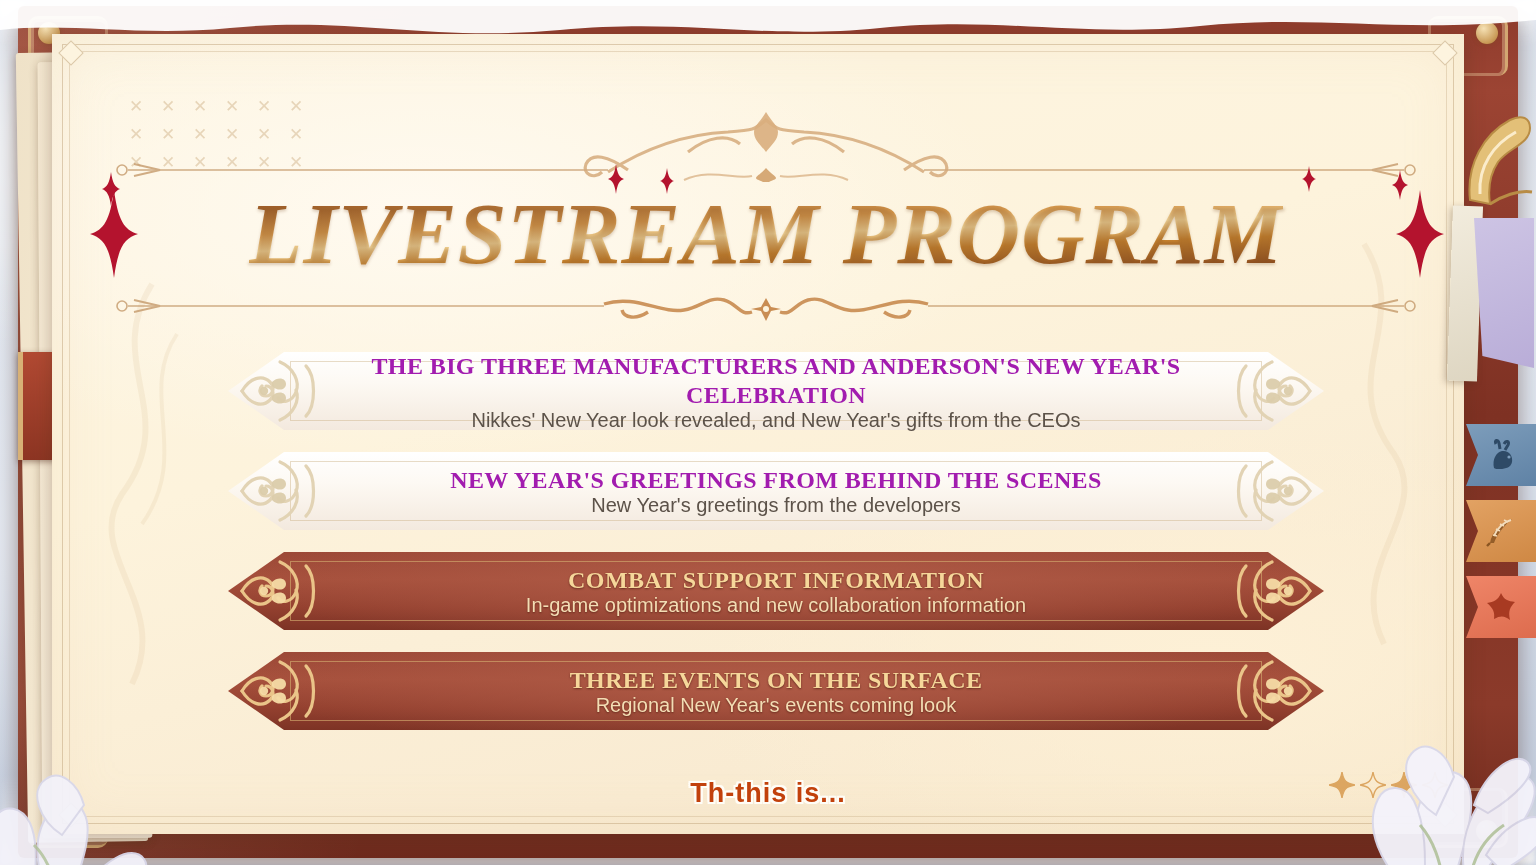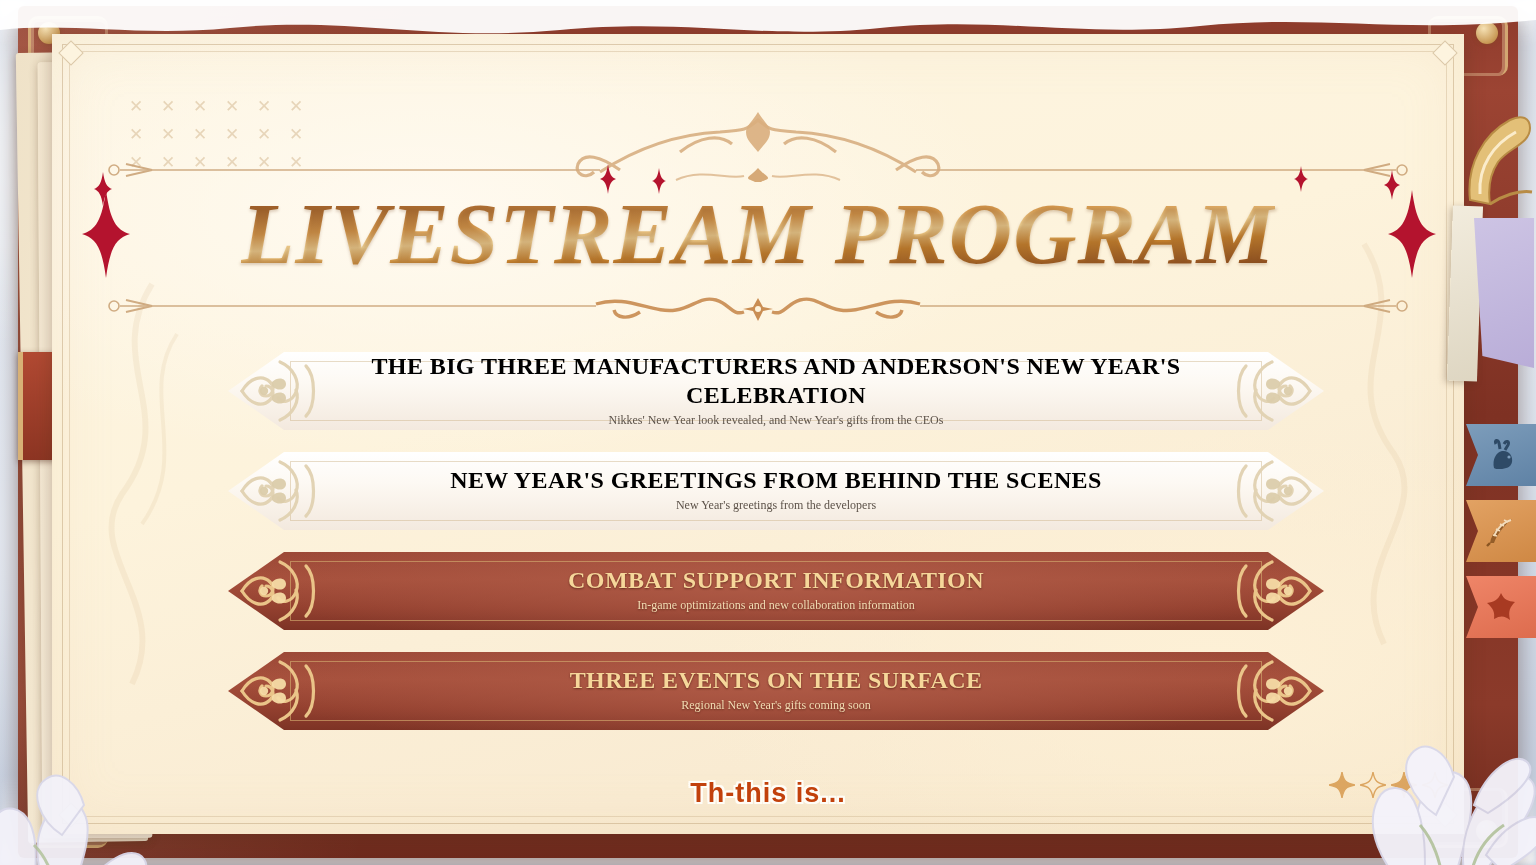--- a/index.html
+++ b/index.html
@@ -117,21 +117,21 @@
     position:absolute; left:120px; top:92px;
     display:grid; grid-template-columns:repeat(6,32px); grid-auto-rows:28px;
     opacity:.42;
   }
   .xgrid span{
     color:#c9a779; font-size:17px; line-height:28px; text-align:center;
     font-family:"DejaVu Sans", sans-serif;
   }
 
   
-  .titleblock{ position:absolute; left:80px; top:110px; width:1356px; text-align:center; }
+  .titleblock{ position:absolute; left:88px; top:110px; width:1356px; text-align:center; }
   .flourish-top{ height:72px; position:relative; }
   .flourish-bot{ height:42px; position:relative; margin-top:2px; }
   .title-row{ position:relative; height:104px; }
   .title{
     font-family:"Liberation Serif", serif;
     font-size:86px; font-weight:bold; letter-spacing:1px;
     font-style:italic;
     line-height:104px;
     background:linear-gradient(178deg,#6f3a1d 0%,#9b5a26 16%,#d79a4e 38%,#f3d79a 50%,#c8842f 64%,#8a4a1e 86%,#5f3015 100%);
     -webkit-background-clip:text; background-clip:text; color:transparent;
@@ -167,22 +167,22 @@
     position:absolute; left:62px; right:62px; top:9px; bottom:9px;
     border:1px solid rgba(210,170,110,.65);
     pointer-events:none;
   }
   .mitem.inactive .minner{ border-color:rgba(205,178,132,.45); }
   .mtext{ position:relative; z-index:3; text-align:center; width:100%; padding:0 96px; }
   .mtitle{
     font-size:24px; font-weight:bold; letter-spacing:.4px; line-height:29px;
     font-family:"Liberation Serif", serif;
   }
-  .msub{ font-size:12px; line-height:21px; font-family:Liberation Serif, serif; }
-  .mitem.inactive .mtitle{ color:#000000; }
+  .msub{ font-size:20px; line-height:21px; font-family:Liberation Sans, sans-serif; }
+  .mitem.inactive .mtitle{ color:#a21caf; }
   .mitem.inactive .msub{ color:#5c5249; }
   .mitem.active .mtitle{ color:#f6d79a; text-shadow:0 1px 2px rgba(60,20,10,.6); }
   .mitem.active .msub{ color:#f3ddb4; text-shadow:0 1px 2px rgba(60,20,10,.55); }
 
   
   .cap{ position:absolute; top:0; width:96px; height:78px; z-index:2; pointer-events:none; }
   .cap.l{ left:0; }
   .cap.r{ right:0; transform:scaleX(-1); }
 
   
@@ -526,21 +526,21 @@
               <path d="M78 14 C88 24 88 54 78 64"></path>
             </g>
             <g fill="#f6dca6" opacity=".95">
               <circle cx="36" cy="39" r="4.2"></circle>
               <path d="M44 30 C50 24 58 26 58 32 C58 38 50 40 44 34 Z"></path>
               <path d="M44 48 C50 54 58 52 58 46 C58 40 50 38 44 44 Z"></path>
             </g>
           </svg></div>
         <div class="mtext">
           <div class="mtitle">THREE EVENTS ON THE SURFACE</div>
-          <div class="msub">Regional New Year's gifts coming soon</div>
+          <div class="msub">Regional New Year's events coming look</div>
         </div>
       </div>
     </div>
 
   <div class="caption">Th-this is...</div>
 
   <div class="diamonds" id="diamonds">
       <span><svg width="26" height="26" viewBox="0 0 26 26">
           <path d="M13 0 C14.5 9 17 11.5 26 13 C17 14.5 14.5 17 13 26 C11.5 17 9 14.5 0 13 C9 11.5 11.5 9 13 0 Z" fill="#d79a4e" stroke="#d79a4e" stroke-width="1.4"></path>
         </svg></span>

